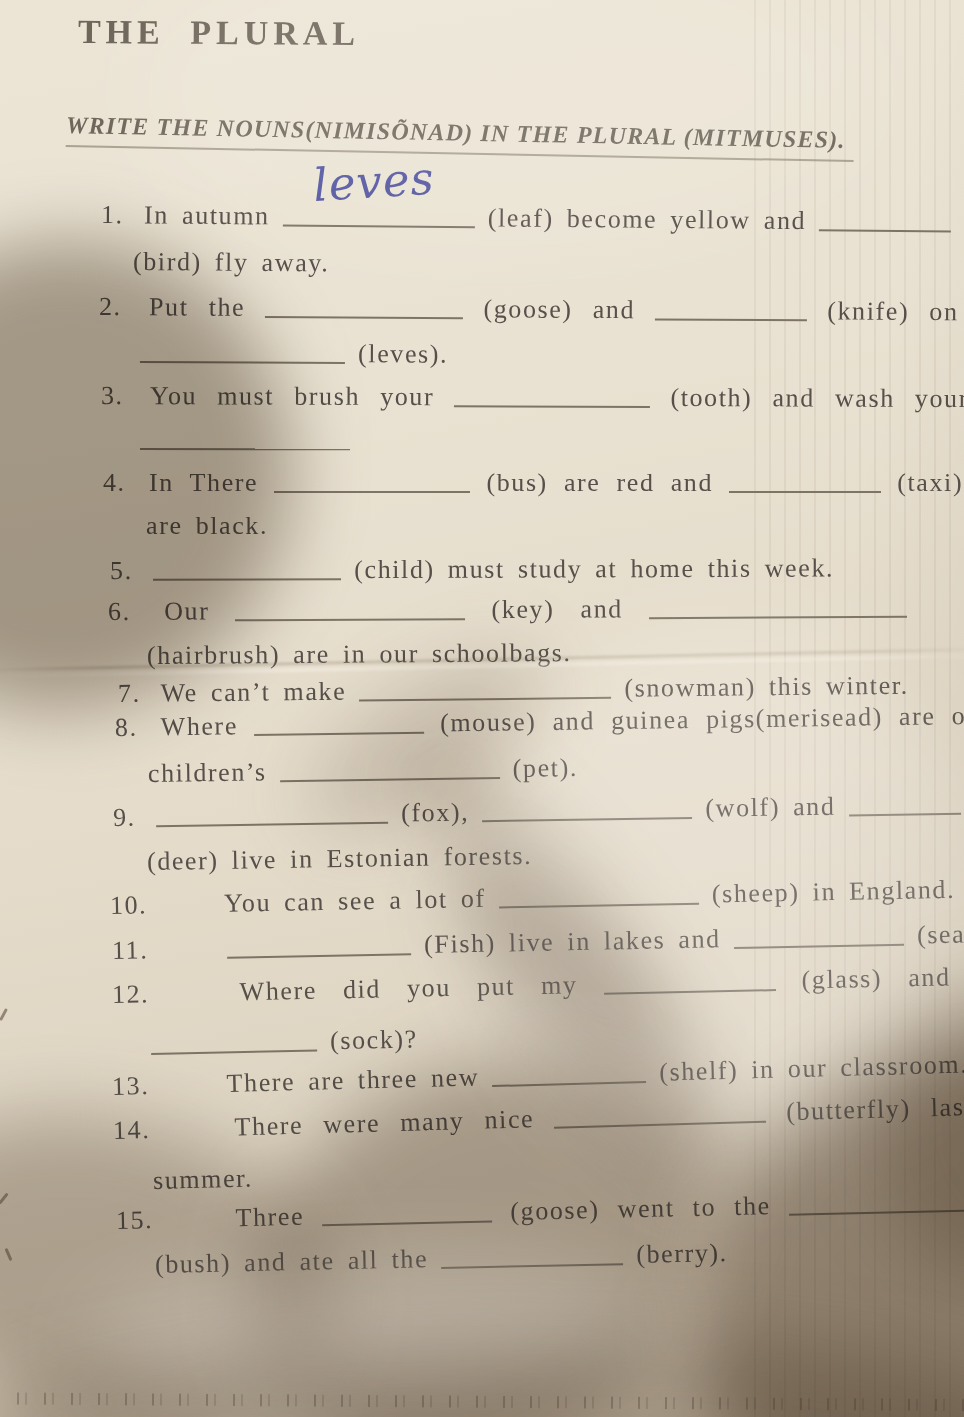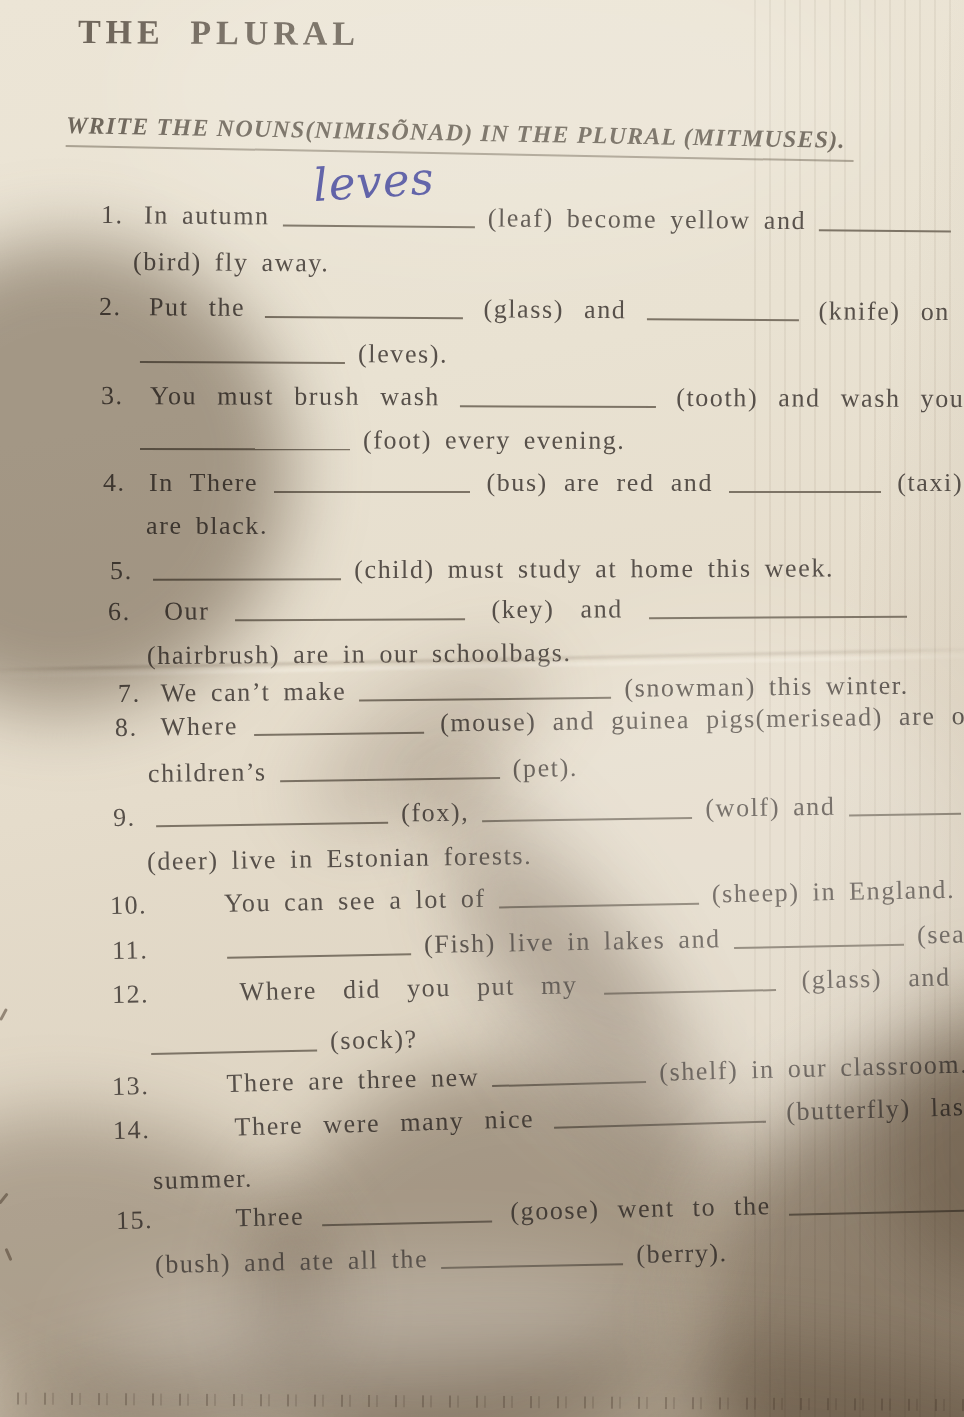--- a/index.html
+++ b/index.html
@@ -71,38 +71,37 @@
       <span class="blank" style="width:132px"></span>
     </div>
     <div class="row" style="top:247px;left:133px;transform:rotate(.4deg)">
       <span>(bird) fly away.</span>
     </div>
 
     <div class="row j8" style="top:292px;left:99px;transform:rotate(.35deg)">
       <span class="num">2.</span>
       <span>Put the</span>
       <span class="blank" style="width:198px"></span>
-      <span>(glass) and</span>
+      <span>(goose) and</span>
       <span class="blank" style="width:152px"></span>
       <span>(knife) on the</span>
     </div>
     <div class="row" style="top:338px;left:140px;transform:rotate(.3deg)">
       <span class="blank" style="width:205px"></span>
       <span>(leves).</span>
     </div>
 
     <div class="row j8" style="top:381px;left:101px;transform:rotate(.2deg)">
       <span class="num">3.</span>
-      <span>You must brush wash</span>
+      <span>You must brush your</span>
       <span class="blank" style="width:196px"></span>
       <span>(tooth) and wash your</span>
     </div>
     <div class="row" style="top:425px;left:140px;transform:rotate(.1deg)">
       <span class="blank" style="width:210px"></span>
-      <span>(foot) every evening.</span>
     </div>
 
     <div class="row j4" style="top:468px;left:103px;">
       <span class="num">4.</span>
       <span>In There</span>
       <span class="blank" style="width:196px"></span>
       <span>(bus) are red and</span>
       <span class="blank" style="width:152px"></span>
       <span>(taxi)</span>
     </div>

